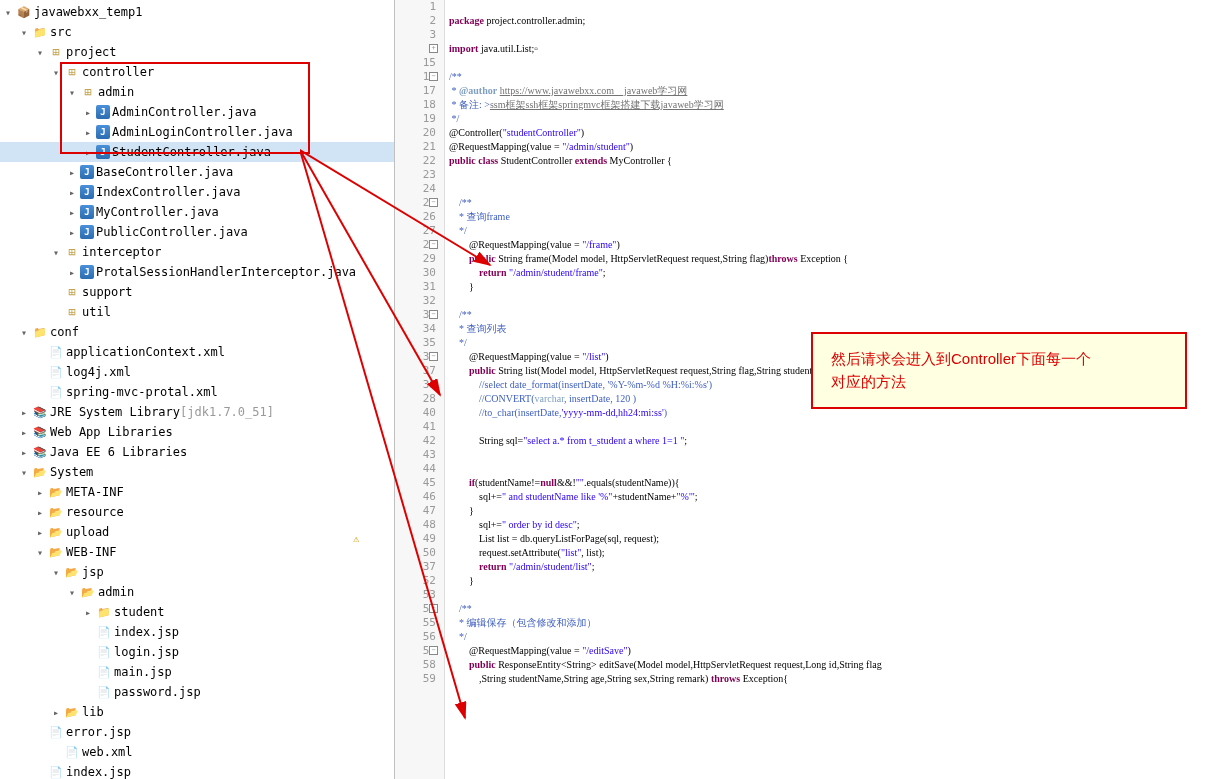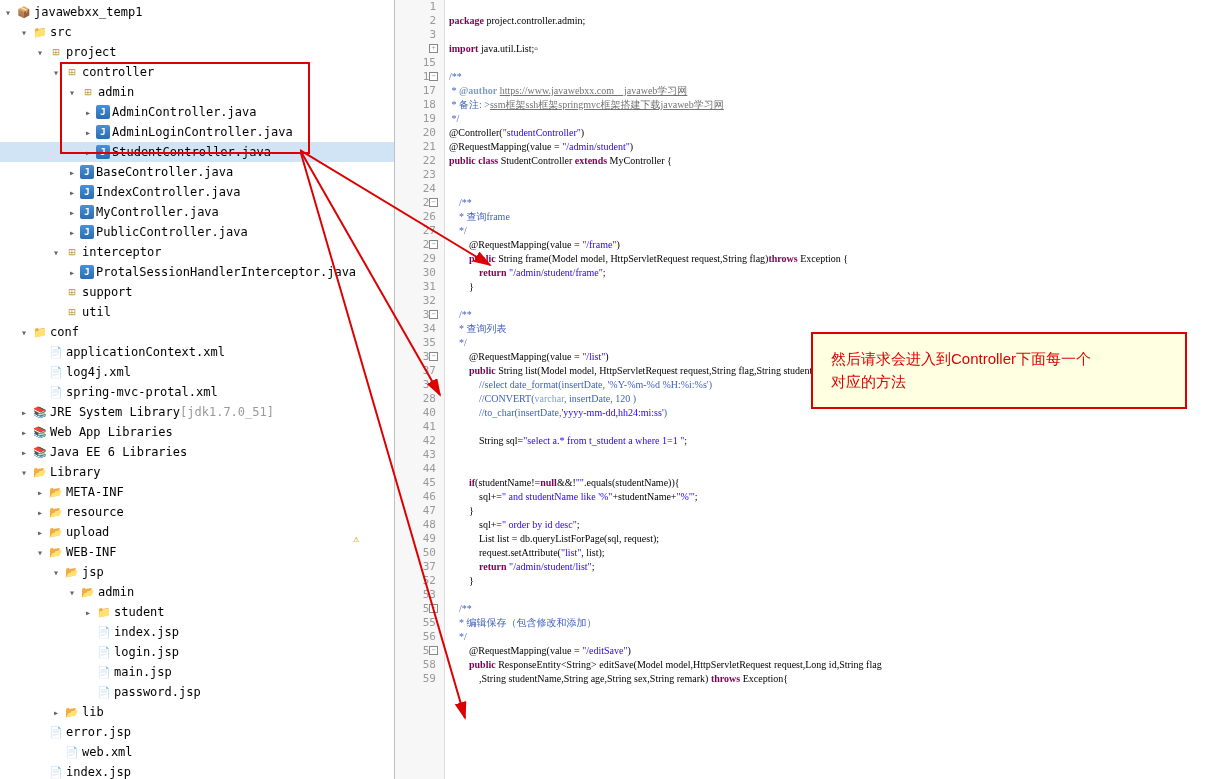--- a/index.html
+++ b/index.html
@@ -165,21 +165,21 @@
           <span class="tree-label">Web App Libraries</span>
         </div>
         <div class="tree-item indent-1">
           <span class="tree-toggle">▸</span>
           <span class="tree-icon icon-lib"></span>
           <span class="tree-label">Java EE 6 Libraries</span>
         </div>
         <div class="tree-item indent-1">
           <span class="tree-toggle">▾</span>
           <span class="tree-icon icon-folder"></span>
-          <span class="tree-label">Library</span>
+          <span class="tree-label">System</span>
         </div>
         <div class="tree-item indent-2">
           <span class="tree-toggle">▸</span>
           <span class="tree-icon icon-folder"></span>
           <span class="tree-label">META-INF</span>
         </div>
         <div class="tree-item indent-2">
           <span class="tree-toggle">▸</span>
           <span class="tree-icon icon-folder"></span>
           <span class="tree-label">resource</span>

